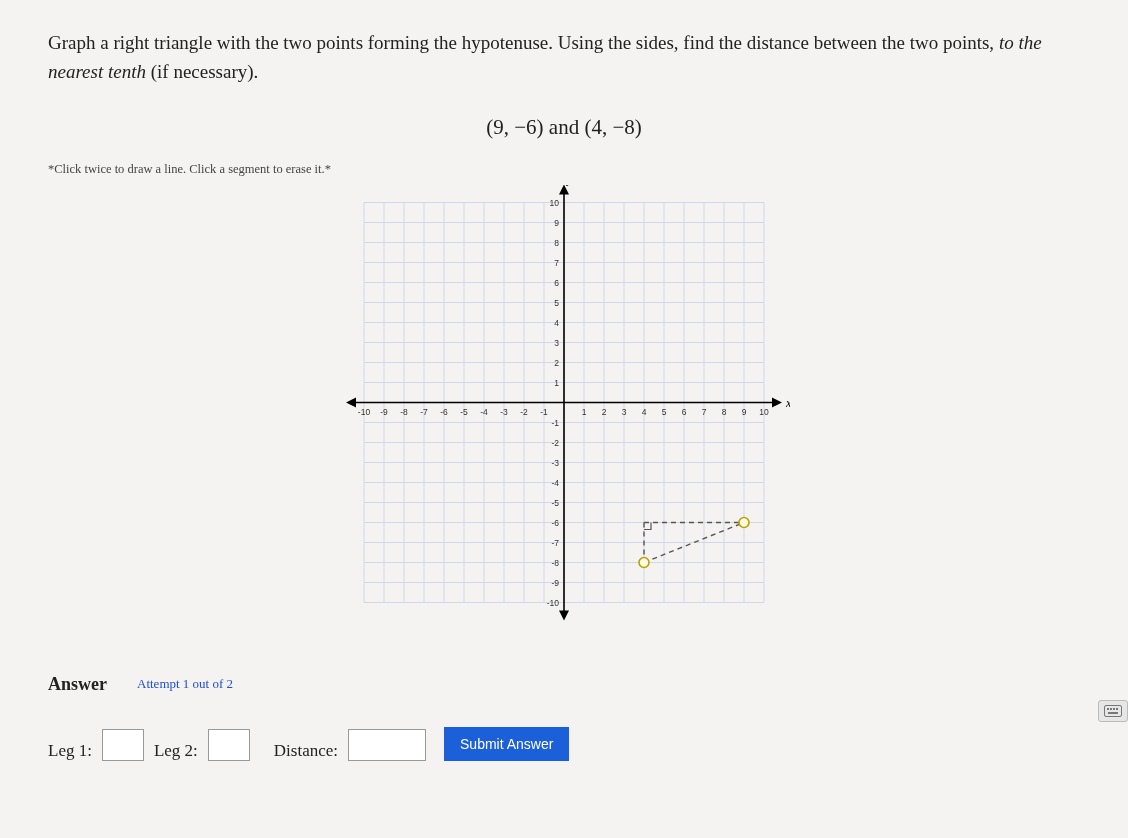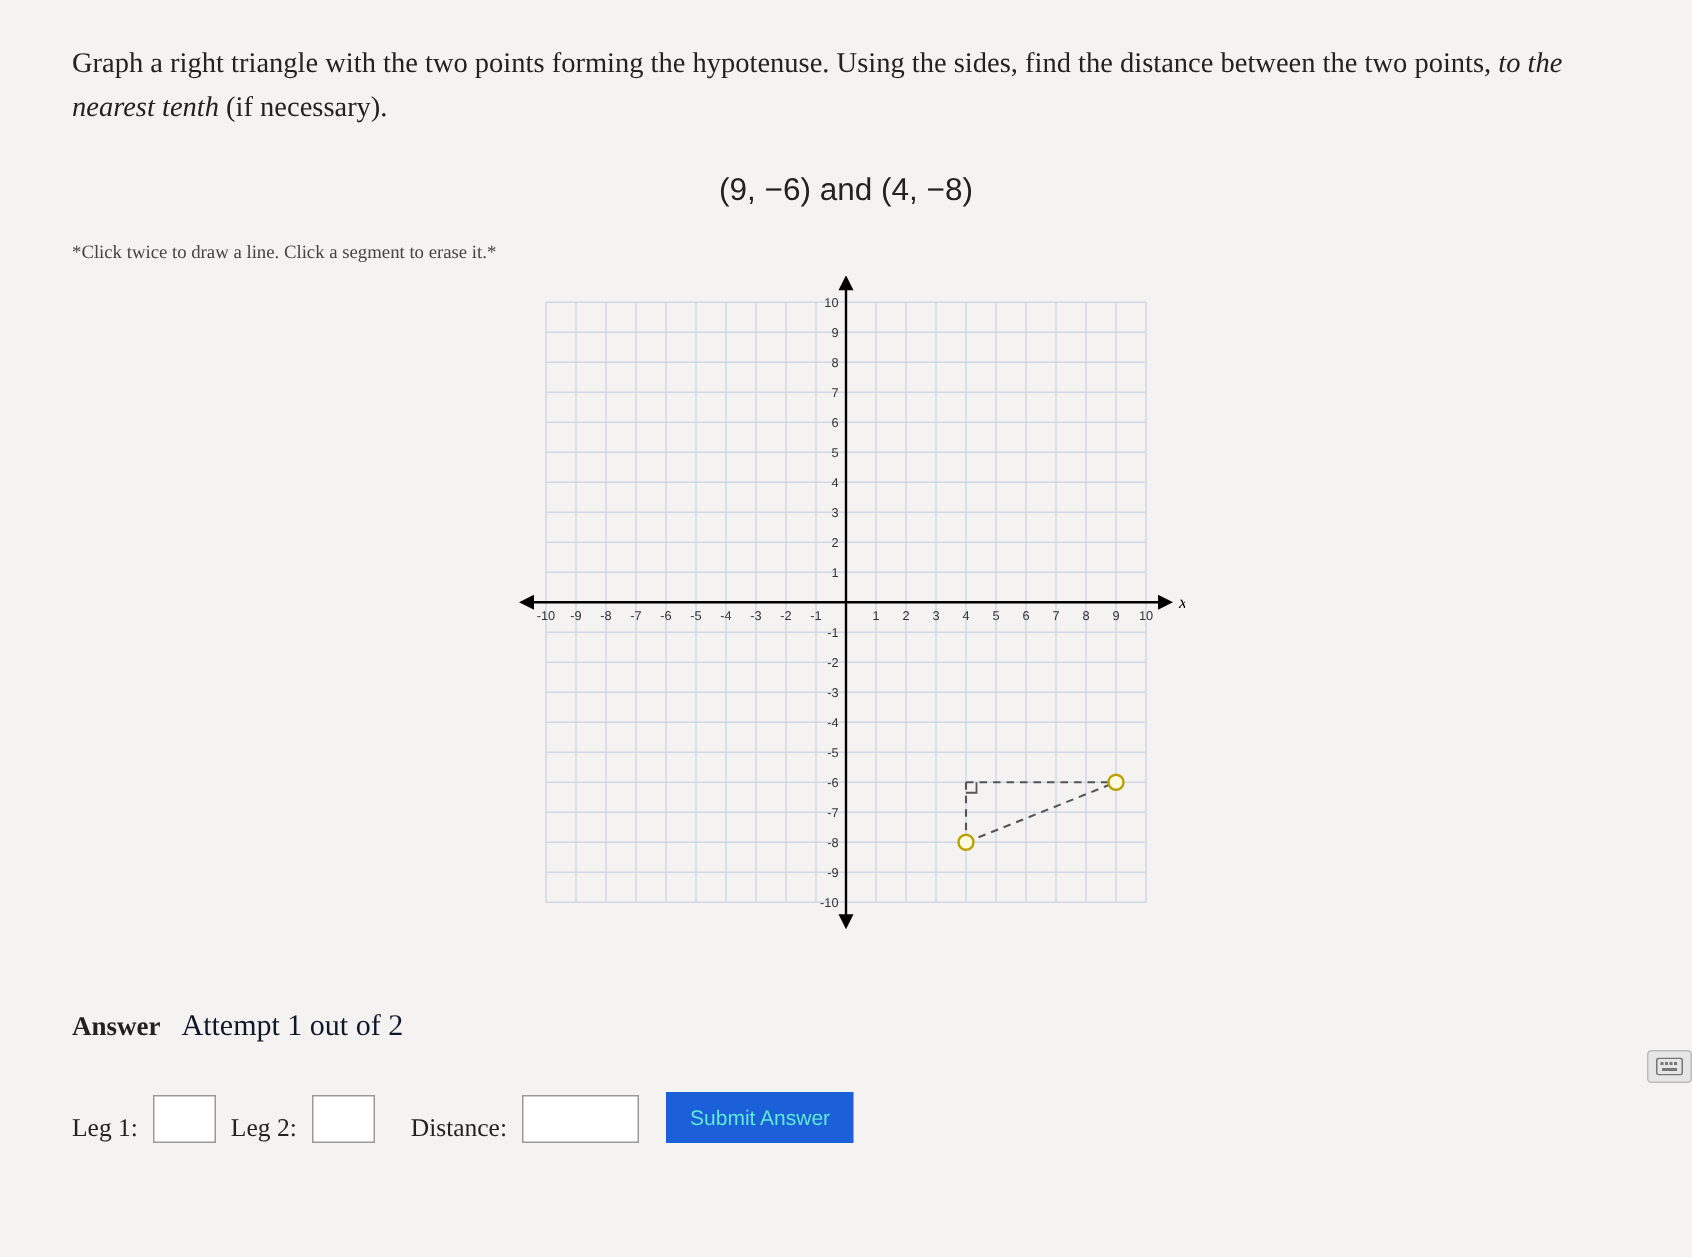--- a/index.html
+++ b/index.html
@@ -14,21 +14,21 @@
   }
   .question-text {
     font-size: 19px;
     line-height: 1.55;
     margin-bottom: 28px;
   }
   .question-text em { font-style: italic; }
   .points-line {
     text-align: center;
     font-size: 21px;
-    font-family: Liberation Sans, sans-serif;
+    font-family: Liberation Serif, serif;
     margin-bottom: 22px;
   }
   .hint-line {
     text-align: left;
     font-size: 12.5px;
     color: #444;
     margin-bottom: 8px;
   }
   .graph-wrap {
     display: flex;
@@ -37,44 +37,44 @@
   }
   .graph {
     position: relative;
     width: 452px;
     height: 445px;
   }
   .graph svg { display: block; }
   .answer-row {
     display: flex;
     align-items: center;
-    gap: 10px;
+    gap: 26px;
     margin-bottom: 32px;
   }
   .answer-label { font-weight: bold; font-size: 18px; }
-  .attempt-text { font-size: 20px; color: #0f172a; margin-left: 4px;}
+  .attempt-text { font-size: 13px; color: #1d4ed8; margin-left: 4px;}
   .inputs-row {
     display: flex;
     align-items: flex-end;
     gap: 10px;
     font-size: 17px;
   }
   .inputs-row input[type="text"] {
     border: 1px solid #999;
     background: #fff;
     height: 32px;
     font-size: 15px;
     padding: 0 4px;
     text-align: center;
   }
   .leg-input { width: 42px; }
   .dist-input { width: 78px; }
   .submit-btn {
     background: #1b5fd9;
-    color: #5eead4;
+    color: #ffffff;
     border: none;
     font-size: 14px;
     padding: 9px 16px;
     cursor: pointer;
     font-family: Arial, sans-serif;
     margin-left: 8px;
   }
   .kbd-icon {
     position: absolute;
     right: 0;

